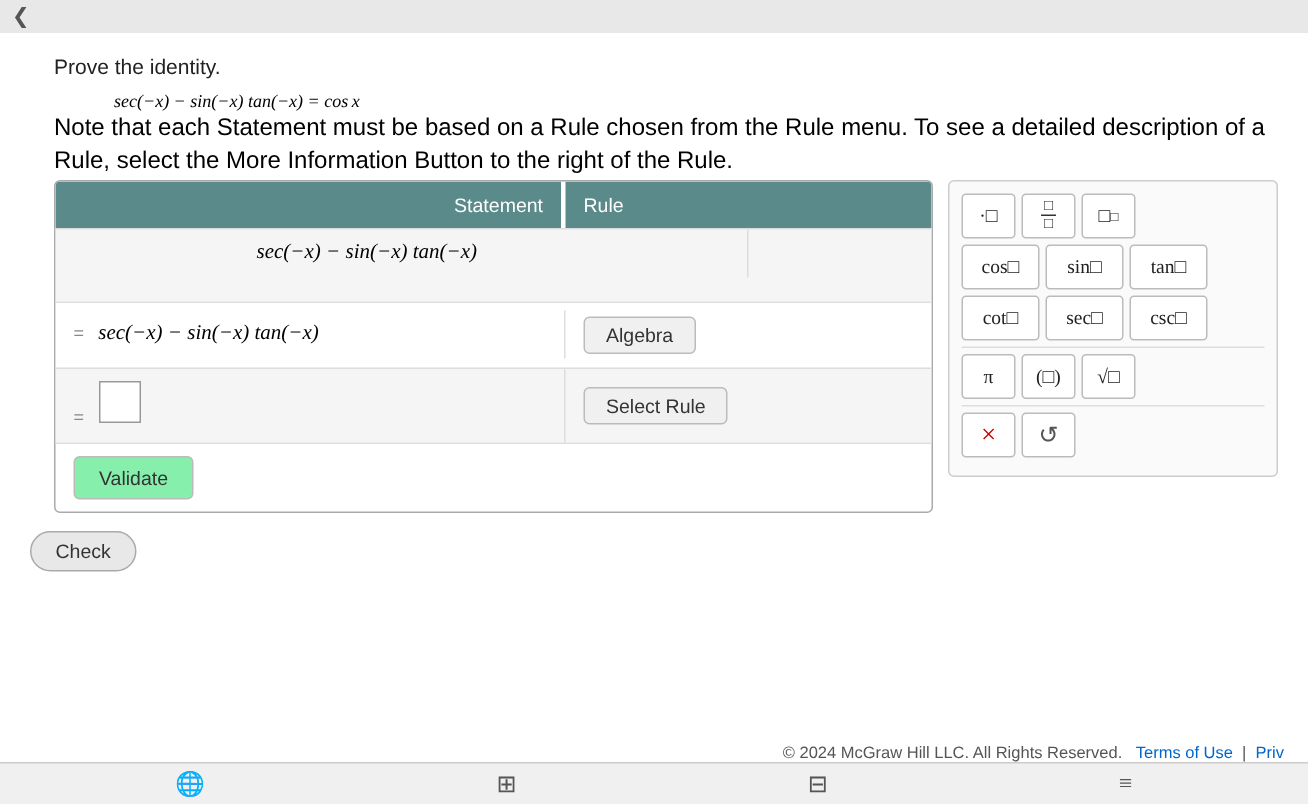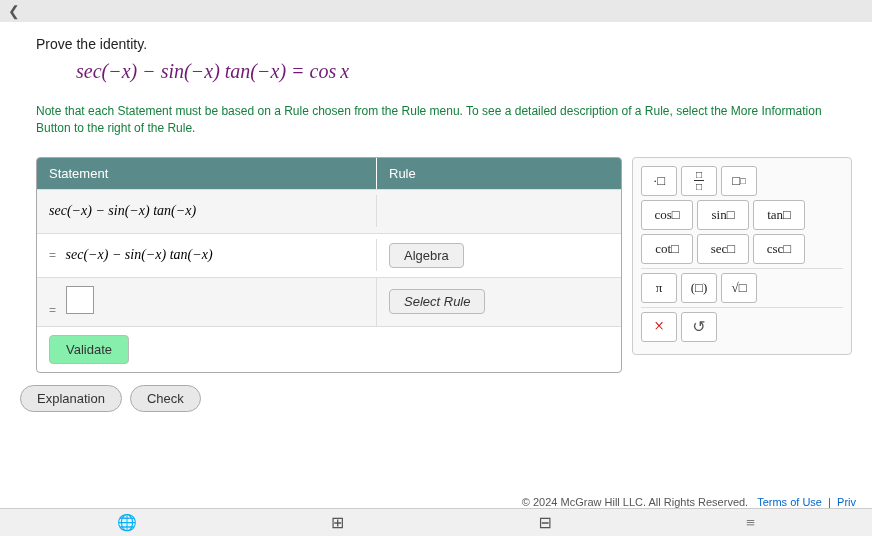--- a/index.html
+++ b/index.html
@@ -30,31 +30,31 @@
 
     .prove-title {
       font-size: 14px;
       font-weight: normal;
       color: #222;
       margin-bottom: 8px;
       font-family: Arial, sans-serif;
     }
 
     .identity-formula {
-      font-size: 20px;
+      font-size: 12px;
       margin-left: 40px;
-      margin-bottom: 20px;
-      color: #701a75;
+      margin-bottom: 0;
+      color: #000000;
     }
 
     .note-text {
-      font-size: 12px;
-      color: #15803d;
+      font-size: 16px;
+      color: #000000;
       line-height: 1.4;
-      margin-bottom: 20px;
+      margin-bottom: 0;
       font-family: Arial, sans-serif;
     }
 
     .proof-area {
       display: flex;
       gap: 10px;
       align-items: flex-start;
     }
 
     .table-container {
@@ -68,36 +68,38 @@
     .table-header {
       display: flex;
       background: #5a8a8a;
       color: #fff;
       font-family: Arial, sans-serif;
       font-size: 13px;
     }
     .col-statement {
       width: 340px;
       padding: 8px 12px;
-      border-right: 1px solid #ffffff;
+      border-right: 3px solid #ffffff;
+      text-align: right;
     }
     .col-rule {
       flex: 1;
       padding: 8px 12px;
     }
 
     .table-row {
       display: flex;
       border-top: 1px solid #ddd;
       background: #fff;
       align-items: center;
       min-height: 44px;
     }
     .table-row:nth-child(2) {
       background: #f5f5f5;
+      flex-direction: column;
     }
     .table-row:nth-child(3) {
       background: #fff;
     }
     .table-row:nth-child(4) {
       background: #f5f5f5;
     }
 
     .cell-statement {
       width: 340px;
@@ -132,21 +134,20 @@
 
     .select-rule-button {
       background: #f0f0f0;
       border: 1px solid #bbb;
       border-radius: 4px;
       padding: 4px 14px;
       font-size: 13px;
       cursor: pointer;
       font-family: Arial, sans-serif;
       color: #333;
-      font-style: italic;
     }
 
     .empty-input {
       width: 28px;
       height: 28px;
       border: 1px solid #999;
       background: #fff;
       display: inline-block;
     }
 
@@ -395,21 +396,20 @@
       <div class="keyboard-row">
         <button class="kb-btn x-btn">×</button>
         <button class="kb-btn undo-btn">↺</button>
       </div>
     </div>
 
   </div>
 </div>
 
 <div class="bottom-area">
-  <button class="explanation-btn">Explanation</button>
   <button class="check-btn">Check</button>
 </div>
 
 <div class="footer">
   <span>© 2024 McGraw Hill LLC. All Rights Reserved.</span>
   &nbsp;
   <a href="#">Terms of Use</a>
   &nbsp;|&nbsp;
   <a href="#">Priv</a>
 </div>

